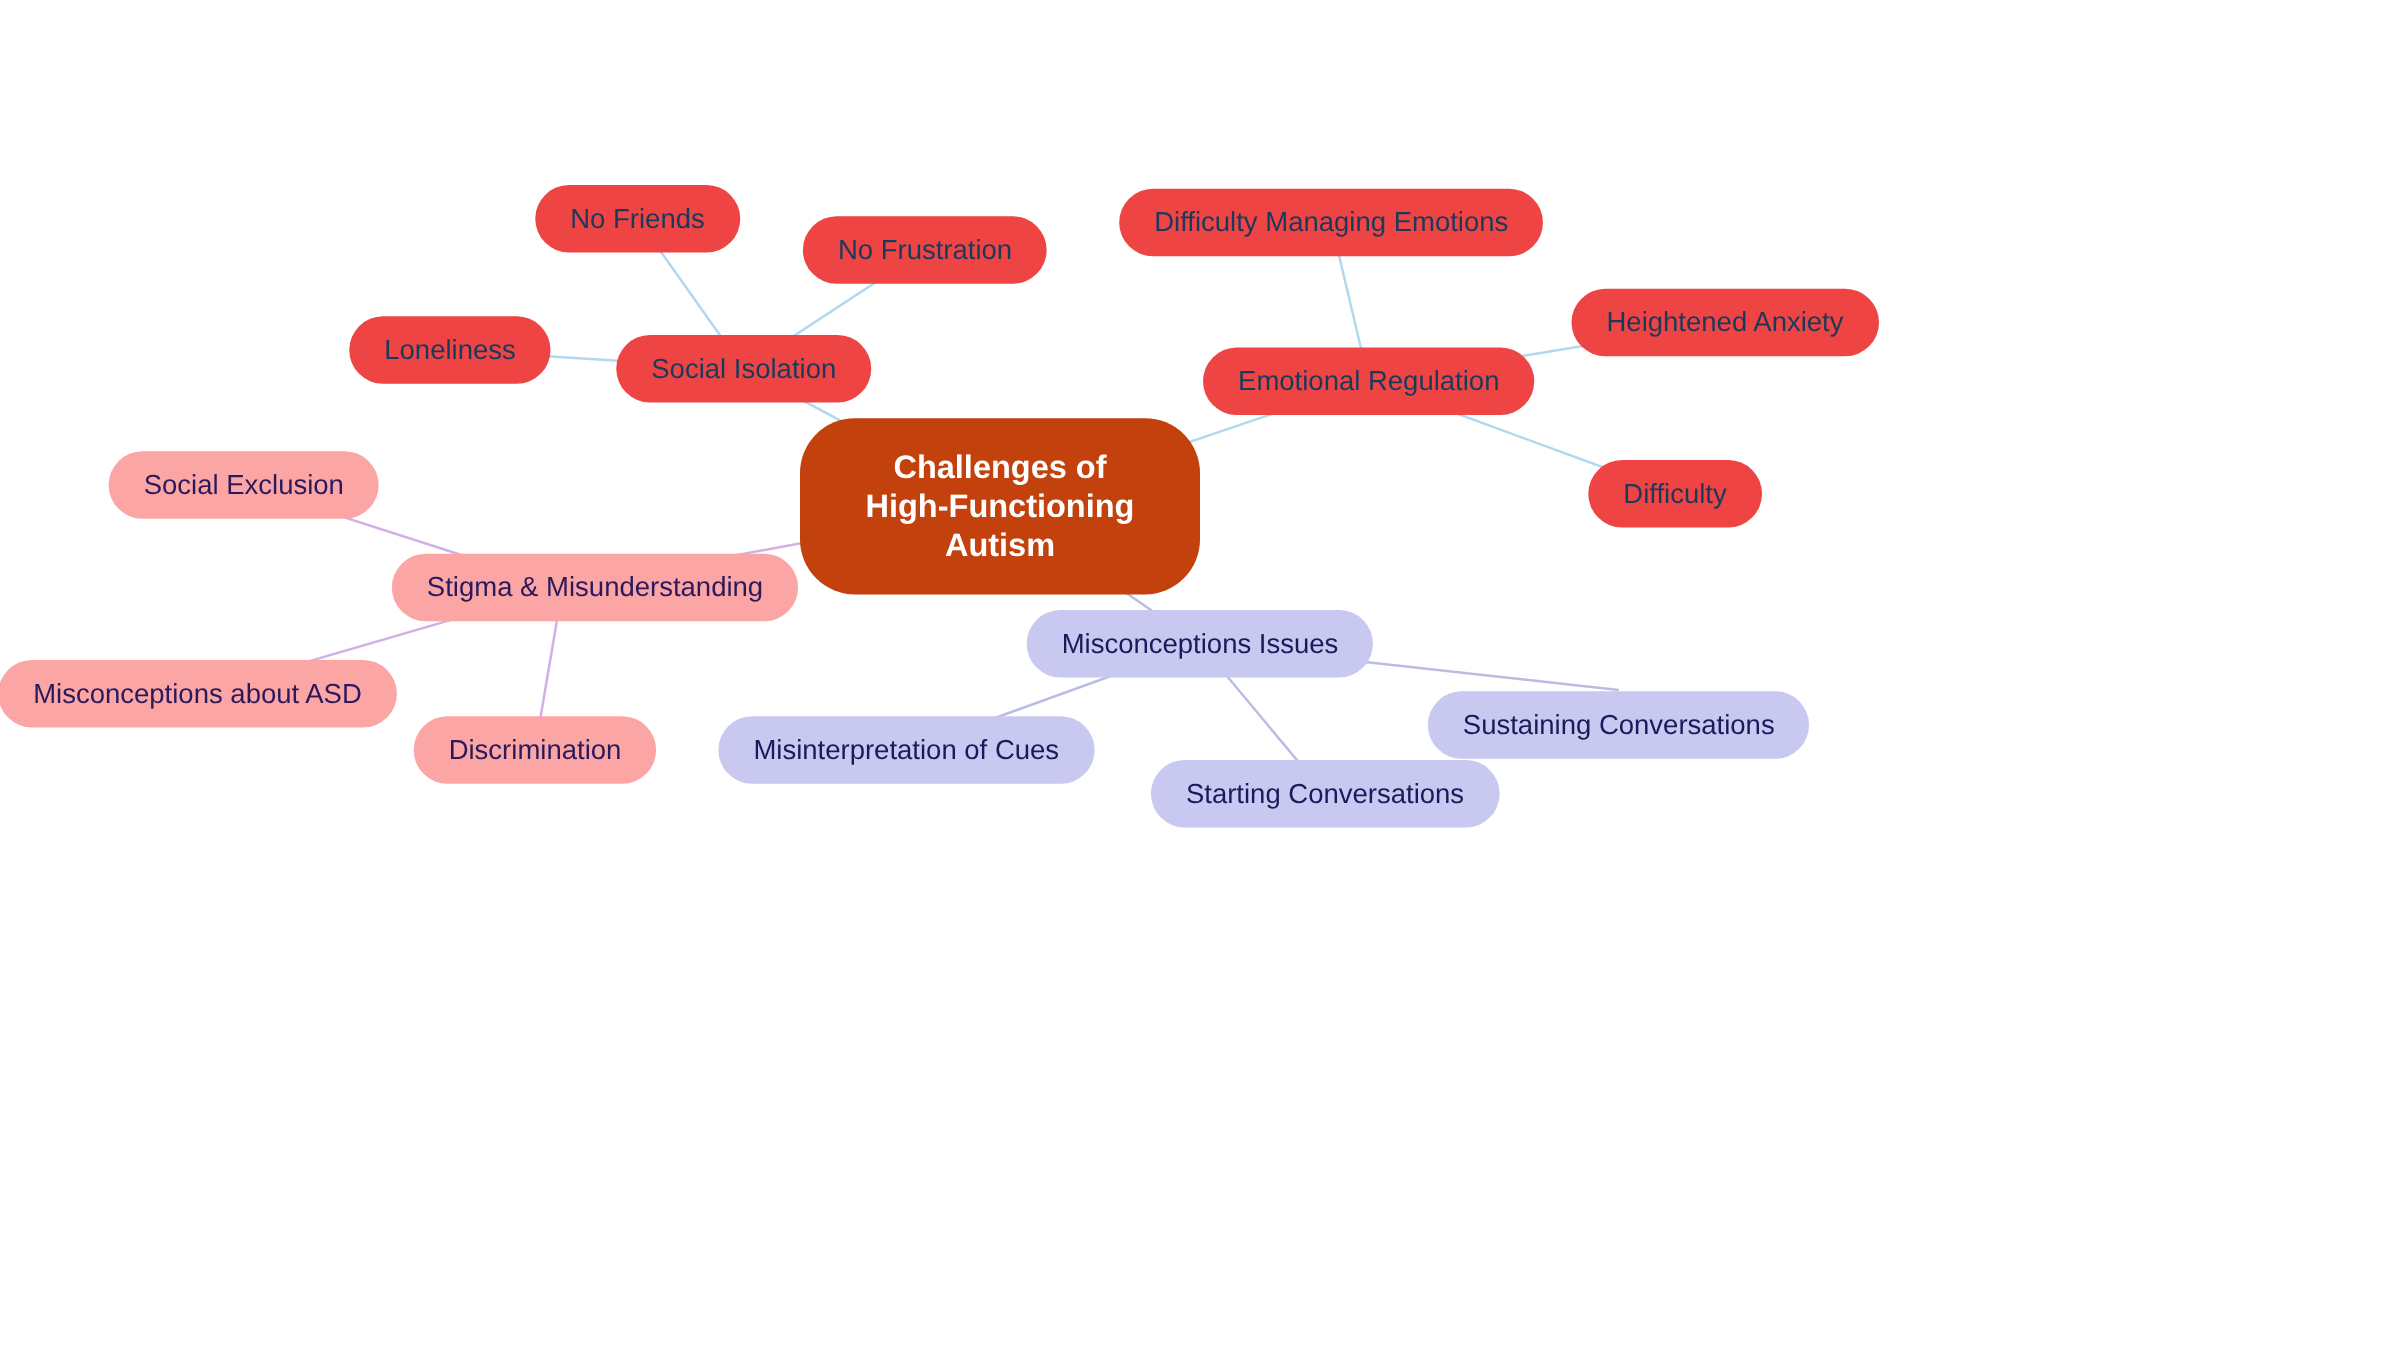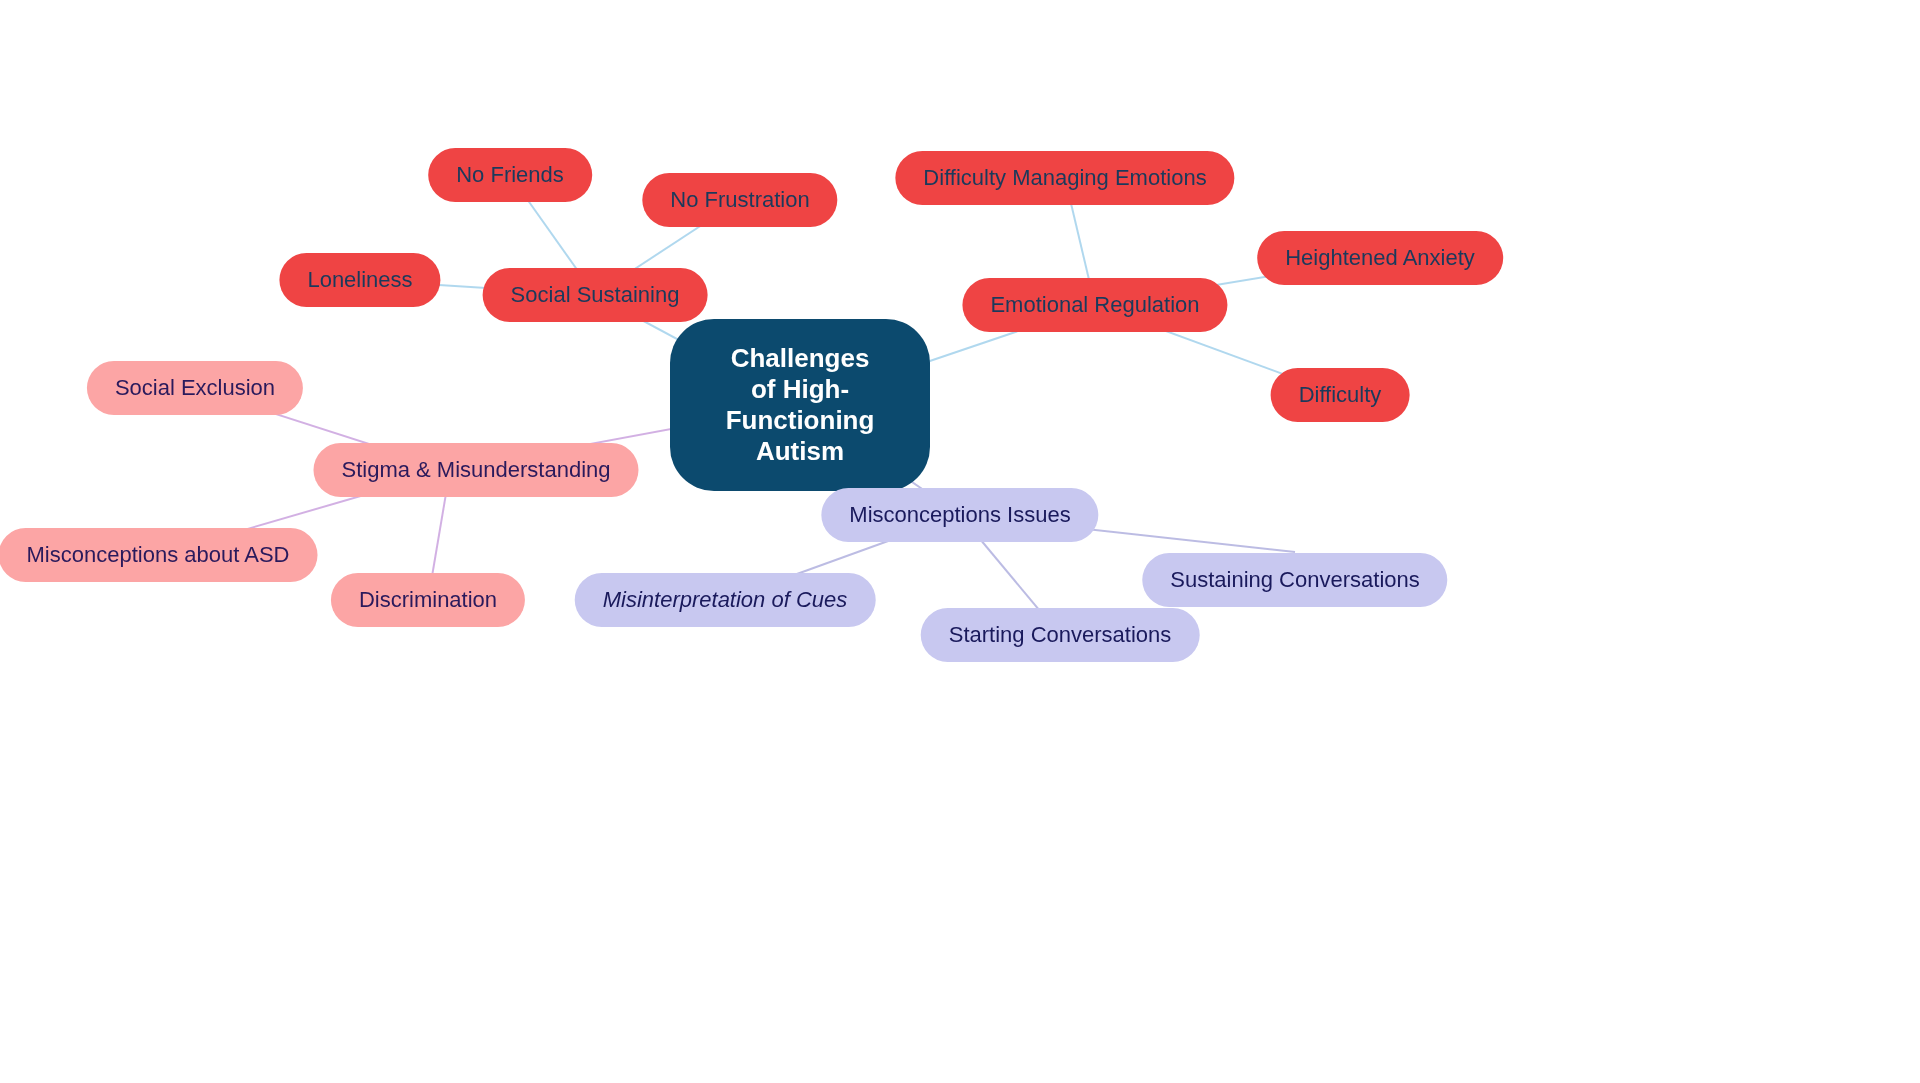--- a/index.html
+++ b/index.html
@@ -34,27 +34,27 @@
       justify-content: center;
       text-align: center;
       font-size: 22px;
       font-weight: 500;
       padding: 14px 28px;
       transform: translate(-50%, -50%);
       cursor: default;
     }
 
     .node-center {
-      background: #0c4a6e;
+      background: #c2410c;
       color: #ffffff;
       font-size: 26px;
       font-weight: 600;
       padding: 24px 48px;
       border-radius: 44px;
-      width: 260px;
+      width: 320px;
     }
 
     .node-blue {
       background: #ef4444;
       color: #1a3a5c;
     }
 
     .node-purple {
       background: #fca5a5;
       color: #2a1a5c;
@@ -83,30 +83,30 @@
       <line x1="450" y1="470" x2="158" y2="555" stroke="#c090d8" stroke-width="2" opacity="0.7"></line>
       <line x1="450" y1="470" x2="428" y2="600" stroke="#c090d8" stroke-width="2" opacity="0.7"></line>
       <line x1="800" y1="405" x2="960" y2="515" stroke="#a0a0d8" stroke-width="2" opacity="0.7"></line>
       <line x1="960" y1="515" x2="725" y2="600" stroke="#a0a0d8" stroke-width="2" opacity="0.7"></line>
       <line x1="960" y1="515" x2="1060" y2="635" stroke="#a0a0d8" stroke-width="2" opacity="0.7"></line>
       <line x1="960" y1="515" x2="1295" y2="552" stroke="#a0a0d8" stroke-width="2" opacity="0.7"></line>
     </svg>
   <div id="nodes-container">
       <div class="node node-center" style="left: 800px; top: 405px;">Challenges of High-Functioning
 Autism</div>
-      <div class="node node-blue" style="left: 595px; top: 295px;">Social Sustaining</div>
+      <div class="node node-blue" style="left: 595px; top: 295px;">Social Isolation</div>
       <div class="node node-blue" style="left: 510px; top: 175px;">No Friends</div>
       <div class="node node-blue" style="left: 740px; top: 200px;">No Frustration</div>
       <div class="node node-blue" style="left: 360px; top: 280px;">Loneliness</div>
       <div class="node node-blue" style="left: 1095px; top: 305px;">Emotional Regulation</div>
       <div class="node node-blue" style="left: 1065px; top: 178px;">Difficulty Managing Emotions</div>
       <div class="node node-blue" style="left: 1380px; top: 258px;">Heightened Anxiety</div>
       <div class="node node-blue" style="left: 1340px; top: 395px;">Difficulty</div>
       <div class="node node-purple" style="left: 476px; top: 470px;">Stigma &amp; Misunderstanding</div>
       <div class="node node-purple" style="left: 195px; top: 388px;">Social Exclusion</div>
       <div class="node node-purple" style="left: 158px; top: 555px;">Misconceptions about ASD</div>
       <div class="node node-purple" style="left: 428px; top: 600px;">Discrimination</div>
       <div class="node node-lavender" style="left: 960px; top: 515px;">Misconceptions Issues</div>
-      <div class="node node-lavender" style="left: 725px; top: 600px; font-style: italic;">Misinterpretation of Cues</div>
+      <div class="node node-lavender" style="left: 725px; top: 600px;">Misinterpretation of Cues</div>
       <div class="node node-lavender" style="left: 1060px; top: 635px;">Starting Conversations</div>
       <div class="node node-lavender" style="left: 1295px; top: 580px;">Sustaining Conversations</div>
     </div>
 </div>
 
 </body></html>

